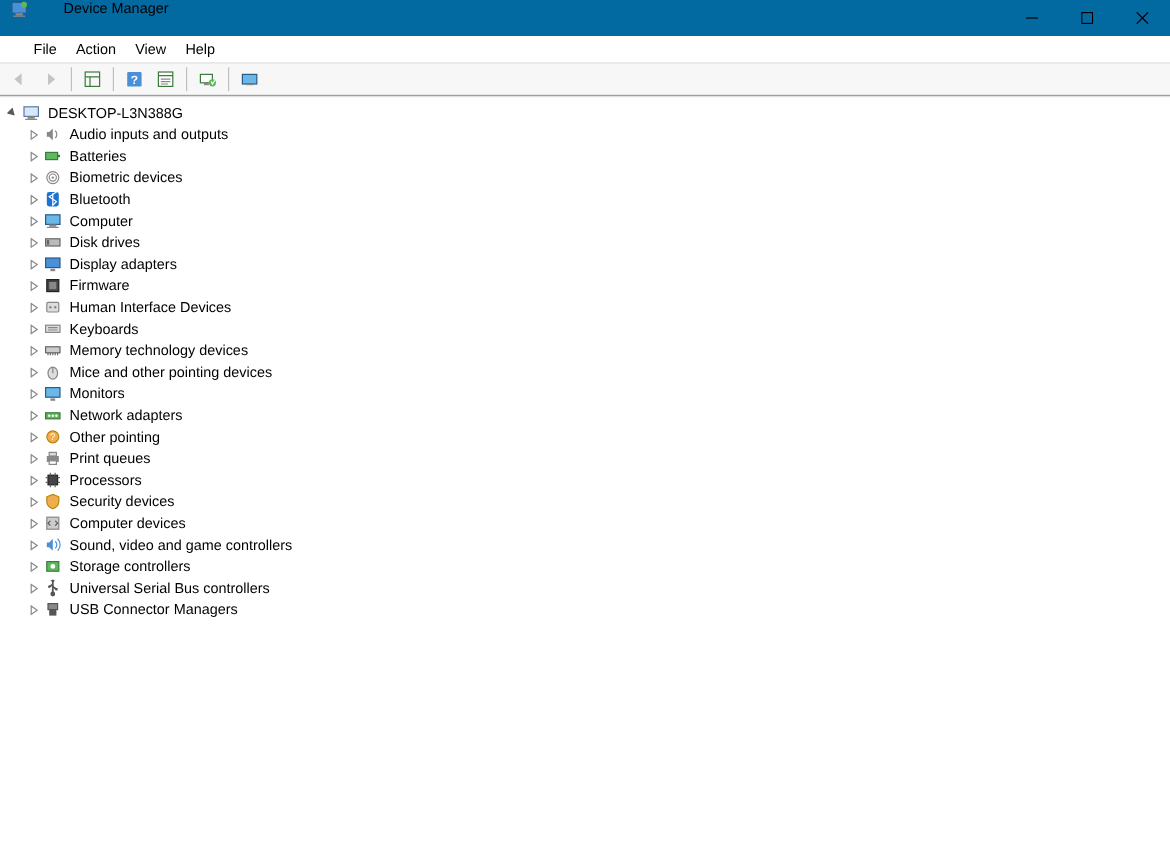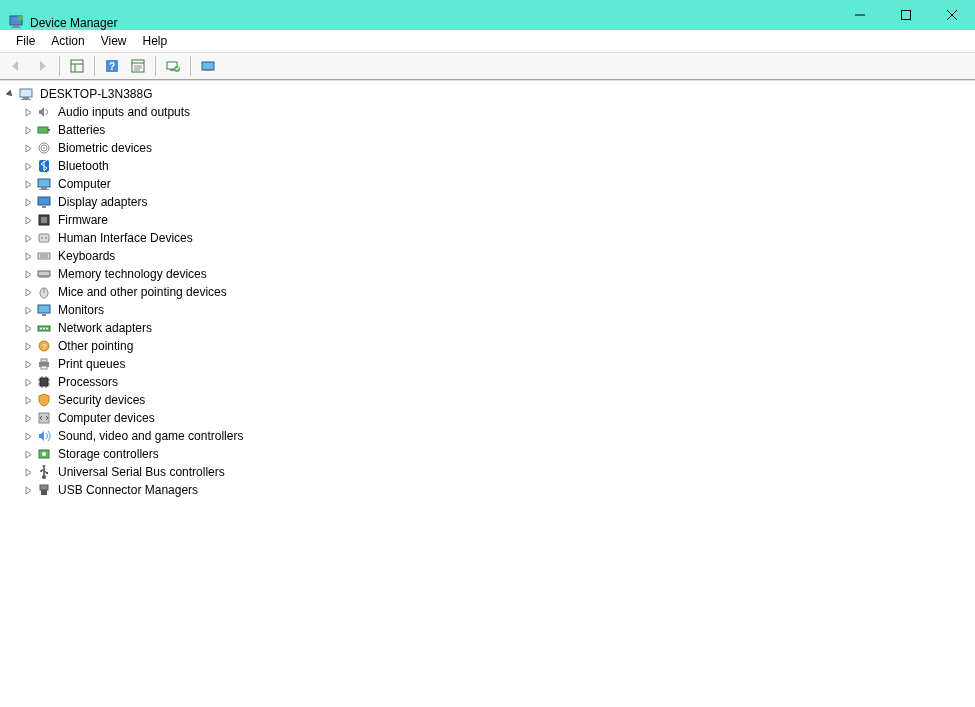--- a/index.html
+++ b/index.html
@@ -9,23 +9,24 @@
       background: #fff;
       color: #000;
       width: 975px;
       height: 707px;
       overflow: hidden;
       user-select: none;
     }
     .titlebar {
       height: 30px;
       display: flex;
-      align-items: flex-end;
+      align-items: flex-start;
       padding-left: 8px;
-      background: #5eead4;
+      background: #0369a1;
+      gap: 23px;
     }
     .titlebar .app-icon {
       width: 16px; height: 16px;
       margin-right: 6px;
       display:flex;align-items:center;justify-content:center;
     }
     .titlebar .title { font-size: 12px; }
     .win-controls {
       margin-left: auto;
       display: flex;
@@ -36,21 +37,21 @@
       display: flex;
       align-items: center;
       justify-content: center;
       font-size: 10px;
     }
 
     .menubar {
       height: 22px;
       display: flex;
       align-items: center;
-      padding-left: 8px;
+      padding-left: 20px;
       font-size: 12px;
     }
     .menu-item { padding: 2px 8px; }
 
     .toolbar {
       height: 28px;
       border-top: 1px solid #e0e0e0;
       border-bottom: 1px solid #a0a0a0;
       background: #f7f7f7;
       display: flex;
@@ -288,20 +289,35 @@
       </div>
       <div class="tree-row">
         <span class="indent"></span>
         <span class="expander">
           <svg width="9" height="9">
             <path d="M2 1 L7 4.5 L2 8 Z" fill="none" stroke="#888"></path>
           </svg>
         </span>
         <span class="node-icon">
           <svg width="16" height="16" viewBox="0 0 16 16">
+            <rect x="2" y="5" width="12" height="6" fill="#bbb" stroke="#666"></rect>
+            <rect x="3" y="6" width="2" height="4" fill="#666"></rect>
+          </svg>
+        </span>
+        <span class="node-label">Disk drives</span>
+      </div>
+      <div class="tree-row">
+        <span class="indent"></span>
+        <span class="expander">
+          <svg width="9" height="9">
+            <path d="M2 1 L7 4.5 L2 8 Z" fill="none" stroke="#888"></path>
+          </svg>
+        </span>
+        <span class="node-icon">
+          <svg width="16" height="16" viewBox="0 0 16 16">
             <rect x="2" y="3" width="12" height="8" fill="#4a90d9" stroke="#2a5a8a"></rect>
             <rect x="6" y="12" width="4" height="2" fill="#888"></rect>
           </svg>
         </span>
         <span class="node-label">Display adapters</span>
       </div>
       <div class="tree-row">
         <span class="indent"></span>
         <span class="expander">
           <svg width="9" height="9">

